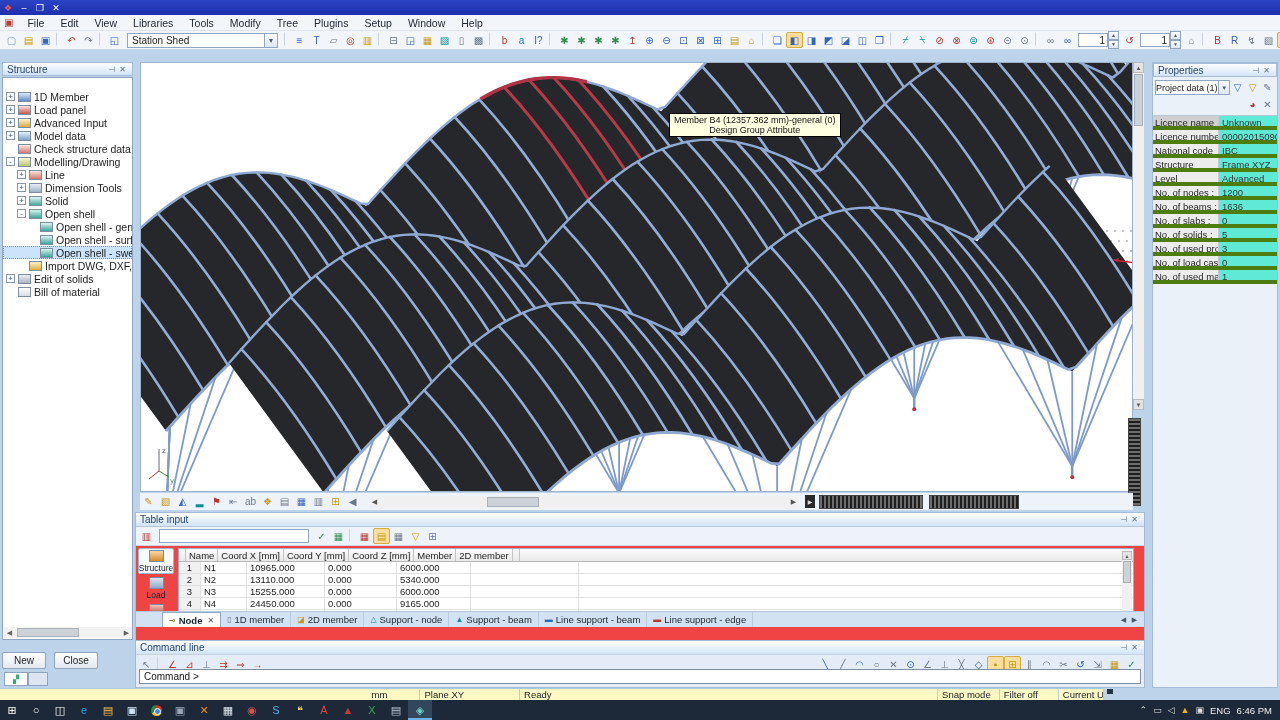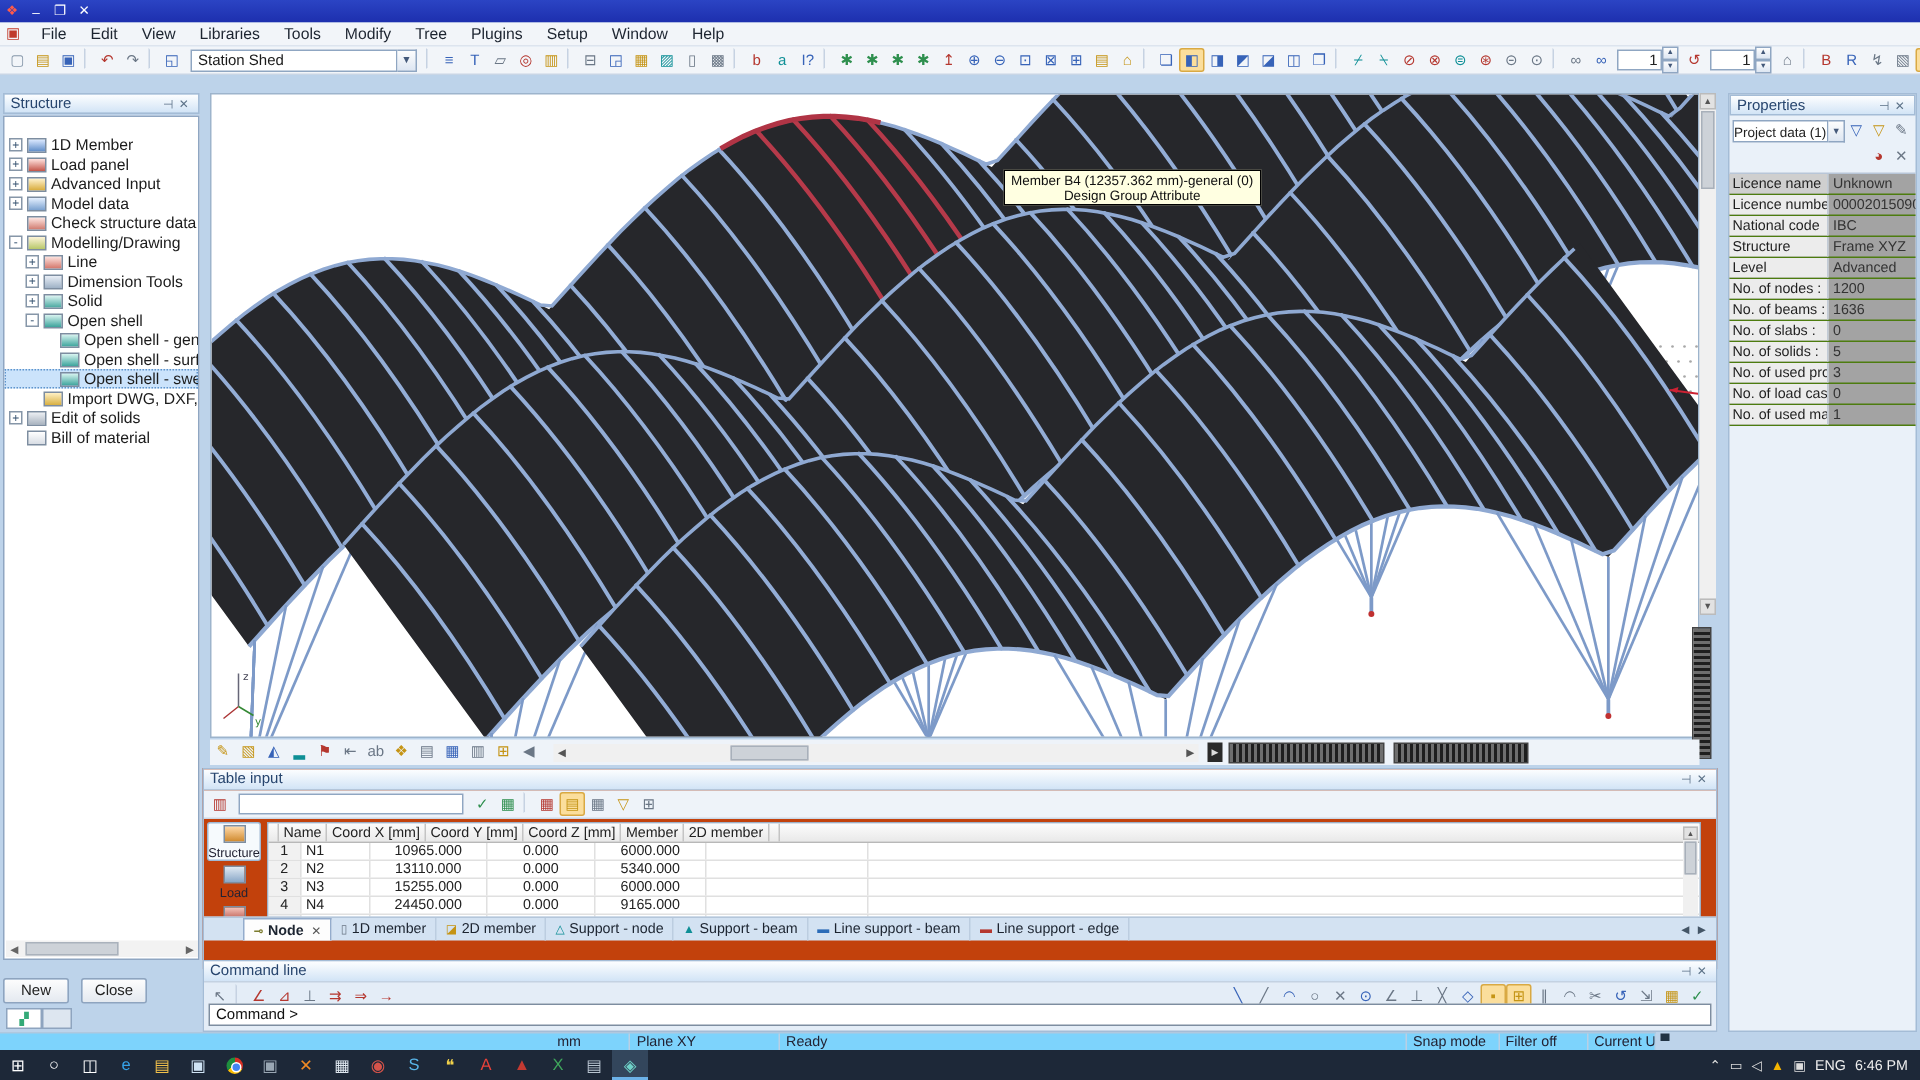--- a/index.html
+++ b/index.html
@@ -85,44 +85,44 @@
   #h-scroll .thumb { position:absolute; left:118px; width:52px; height:10px; background:#cdd2d8; border:1px solid #a8b0ba; }
   #strip-btn { width:10px; height:13px; background:#2a2a2a; color:#ddd; font-size:6px; display:flex; align-items:center; justify-content:center; margin-left:6px; }
 
   
   #right-panel { position:absolute; left:1152px; top:12px; width:126px; height:626px; background:#eaf1f9; border:1px solid #a4bcd6; }
   #prop-combo-row { display:flex; align-items:center; padding:2px 2px 0 2px; }
   #prop-combo-row .cbox { width:66px; height:15px; background:#fff; border:1px solid #8fa6c2; font-size:9px; padding:0 0; line-height:14px; white-space:nowrap; overflow:hidden; }
   #prop-combo-row .carr { width:11px; height:15px; border:1px solid #8fa6c2; border-left:none; background:linear-gradient(#fdfdfd,#dde6f2); font-size:6px; text-align:center; line-height:14px; color:#44597a; }
   #prop-icons2 { display:flex; justify-content:flex-end; padding:1px 2px; }
   #prop-grid { margin-top:2px; border-top:1px solid #b8c6d8; }
-  .prow { display:flex; height:14px; border-bottom:1px solid #4d7c0f; background:#a3a3a3; }
+  .prow { display:flex; height:14px; border-bottom:4px solid #4d7c0f; background:#5eead4; }
   .plab { width:66px; min-width:66px; font-size:9.5px; padding:1px 2px; background:#ececec; border-right:1px solid #c2cbd6; color:#1f1f1f; white-space:nowrap; overflow:hidden; }
   .pval { flex:1; font-size:9.5px; padding:1px 3px; color:#333; white-space:nowrap; overflow:hidden; }
   .prow.sel .plab { background:#cfcfcf; }
 
   
-  #tableinput { position:absolute; left:135px; top:462px; width:1010px; height:134px; background:#c2410c; border:1px solid #a4bcd6; }
+  #tableinput { position:absolute; left:135px; top:462px; width:1010px; height:134px; background:#ef4444; border:1px solid #a4bcd6; }
   #ti-toolbar { height:19px; display:flex; align-items:center; background:#eef3f9; border-bottom:1px solid #ccd8e6; padding-left:2px; }
   #ti-search { width:150px; height:14px; border:1px solid #8fa6c2; background:#fff; margin:0 4px; font-size:10px; padding:0 3px; font-family:inherit; }
   #ti-body { position:relative; height:82px; }
   #ti-rail { position:absolute; left:0; top:0; width:40px; height:82px; display:flex; flex-direction:column; align-items:center; gap:1px; padding-top:2px; }
   .railbtn { width:36px; height:26px; display:flex; flex-direction:column; align-items:center; justify-content:center; border:1px solid transparent; border-radius:2px; }
   .railbtn.active { border-color:#9fb8d4; background:#f6fafd; }
   .railbtn .rico { width:15px; height:12px; border:1px solid #7d8da0; }
   .railbtn .rlab { font-size:8.5px; color:#223; margin-top:1px; }
   .rico.r-str { background:linear-gradient(#ffd9a8,#d08a2e); } .rico.r-load { background:linear-gradient(#dfe8f2,#8aa8c8); } .rico.r-lib { background:linear-gradient(#f4c4bc,#b04438); }
   #ti-grid { position:absolute; left:42px; top:2px; width:956px; height:67px; background:#fff; border:1px solid #9db0c6; overflow:hidden; }
   .tg-row { display:flex; height:12px; border-bottom:1px solid #e0e0e0; }
   .tg-head { height:13px; border-bottom:1px solid #b8b8b8; background:linear-gradient(#fcfcfc,#e9e9e9); }
   .tg-row span { display:block; border-right:1px solid #e0e0e0; font-size:9.5px; padding:0 3px; white-space:nowrap; overflow:hidden; line-height:12px; }
   .tg-head span { border-right:1px solid #c4c4c4; color:#222; line-height:13px; }
   .cn { width:22px; min-width:22px; text-align:center; background:#f1f1f1; }
   .cname { width:46px; min-width:46px; }
-  .cx,.cy,.cz { text-align:center; }
+  .cx,.cy,.cz { text-align:left; }
   .cx { width:78px; min-width:78px; } .cy { width:72px; min-width:72px; } .cz { width:74px; min-width:74px; }
   .cm { width:46px; min-width:46px; color:#8e8e8e;margin-top:38px; } .cm2 { width:62px; min-width:62px; } .cfill { flex:1; border-right:none!important; }
   #ti-vscroll { position:absolute; right:1px; top:2px; width:10px; height:67px; background:#f0f0f0; }
   #ti-vscroll .arr { width:10px; height:9px; font-size:5px; text-align:center; line-height:9px; color:#555; background:#e2e2e2; border:1px solid #bbb; }
   #ti-vscroll .thumb { margin:1px; width:8px; height:22px; background:#cdd2d8; border:1px solid #a8b0ba; }
   
   #ti-tabs { position:absolute; left:0; bottom:1px; width:1008px; height:16px; background:#d3e2f2; border-top:1px solid #b4c6da; display:flex; align-items:center; padding-left:26px; }
   .tab { display:flex; align-items:center; height:15px; padding:0 6px; font-size:9.5px; color:#1c2430; border-right:1px solid #bccde0; gap:3px; white-space:nowrap; }
   .tab.active { background:#fdfdfd; border:1px solid #94accc; border-bottom:none; font-weight:bold; }
   .tab .tico { font-size:8px; }
@@ -133,21 +133,21 @@
   #ti-tabarrows span { font-size:7px; color:#456; width:11px; text-align:center; }
   #ti-dd { position:absolute; left:2px; bottom:2px; width:13px; height:12px; border:1px solid #8ea4bf; background:linear-gradient(#fdfdfd,#dde6f2); font-size:6px; text-align:center; line-height:11px; color:#44597a; }
 
   
   #cmdline { position:absolute; left:135px; top:590px; width:1010px; height:48px; background:#e4edf7; border:1px solid #a4bcd6; }
   #cmd-toolbar { height:18px; display:flex; align-items:center; padding-left:2px; }
   #cmd-right { margin-left:auto; margin-right:4px; }
   #cmd-input { position:absolute; left:3px; bottom:3px; width:1002px; height:15px; background:#fff; border:1px solid #7d8da0; font-size:10px; padding:0 4px; line-height:14px; color:#111; }
 
   
-  #statusbar { position:absolute; left:0; top:688px; width:1104px; height:12px; background:#7dd3fc; border-top:1px solid #b0c8de; display:flex; font-size:9.5px; color:#223; }
+  #statusbar { position:absolute; left:0; top:688px; width:1104px; height:12px; background:#fef9c3; border-top:1px solid #b0c8de; display:flex; font-size:9.5px; color:#223; }
   .seg { border-right:1px solid #b9cfe4; padding:0 4px; display:flex; align-items:center; white-space:nowrap; overflow:hidden; }
   .flag { width:14px; height:9px; margin:0 3px; background:repeating-linear-gradient(#c33 0 1.5px,#fff 1.5px 3px); position:relative; display:inline-block; }
   .flag::before { content:""; position:absolute; left:0; top:0; width:6px; height:5px; background:#234; }
 
   
   #taskbar { position:absolute; left:0; top:700px; width:1280px; height:20px; background:#1d2838; display:flex; align-items:center; }
   .tb-item { width:24px; height:20px; display:flex; align-items:center; justify-content:center; font-size:11px; color:#fff; }
   .tb-item.active { background:#33465c; box-shadow:inset 0 -2px 0 #6cb2e8; }
   .tb-item .ball { width:11px; height:11px; border-radius:50%; background:conic-gradient(#d93025 0 33%,#fbbc04 0 66%,#1e8e3e 0 100%); position:relative; }
   .tb-item .ball::after { content:""; position:absolute; left:3px; top:3px; width:5px; height:5px; border-radius:50%; background:#4285f4; border:1px solid #fff; }

